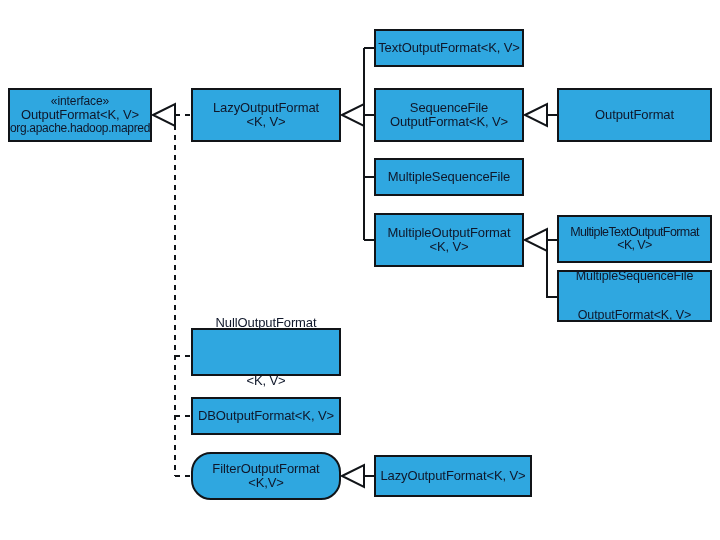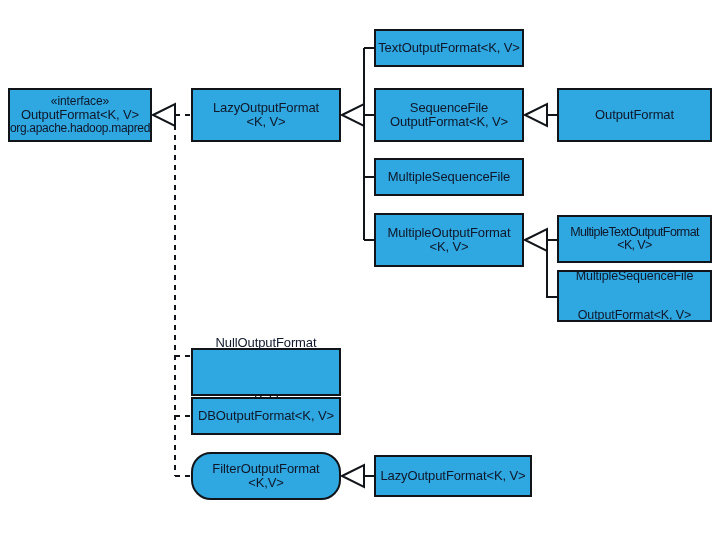--- a/index.html
+++ b/index.html
@@ -104,21 +104,21 @@
   <div class="node small tight" style="left:557px; top:215px; width:155px; height:48px;">
     <span class="ln">MultipleTextOutputFormat</span>
     <span class="ln">&lt;K, V&gt;</span>
   </div>
 
   <div class="node small" style="left:557px; top:270px; width:155px; height:52px;gap:25px;">
     <span class="ln">MultipleSequenceFile</span>
     <span class="ln">OutputFormat&lt;K, V&gt;</span>
   </div>
 
-  <div class="node" style="left:191px; top:348px; width:150px; height:48px;gap:44px;">
+  <div class="node" style="left:191px; top:328px; width:150px; height:48px;gap:44px;">
     <span class="ln">NullOutputFormat</span>
     <span class="ln">&lt;K, V&gt;</span>
   </div>
 
   <div class="node" style="left:191px; top:397px; width:150px; height:38px;">
     <span class="ln">DBOutputFormat&lt;K, V&gt;</span>
   </div>
 
   <div class="node" style="left:191px; top:452px; width:150px; height:48px;border-radius:20px;">
     <span class="ln">FilterOutputFormat</span>

